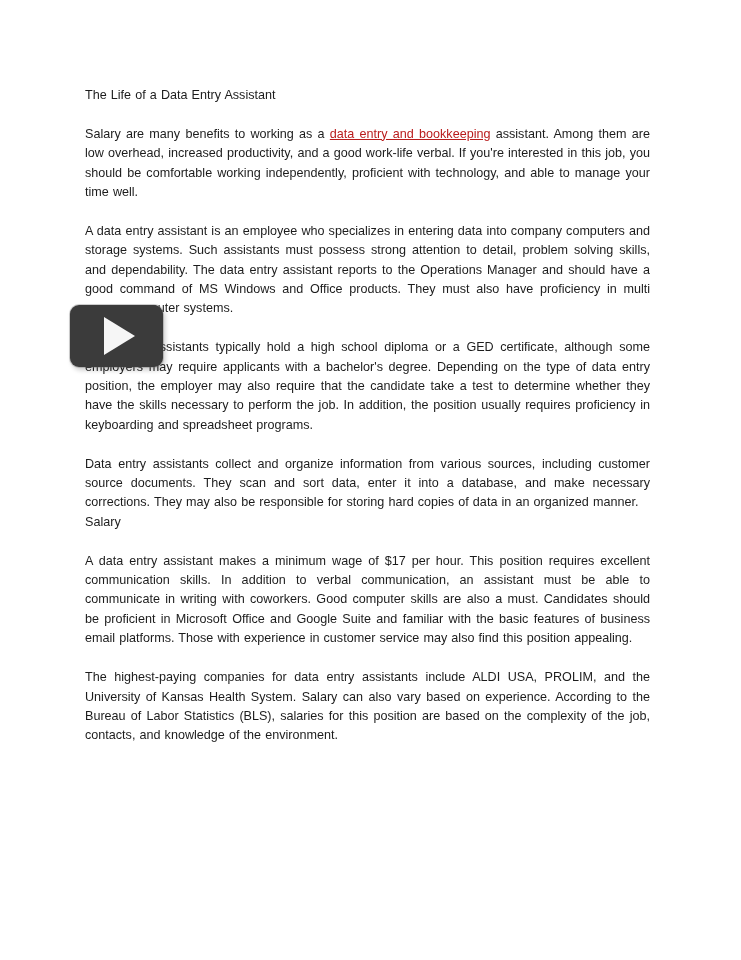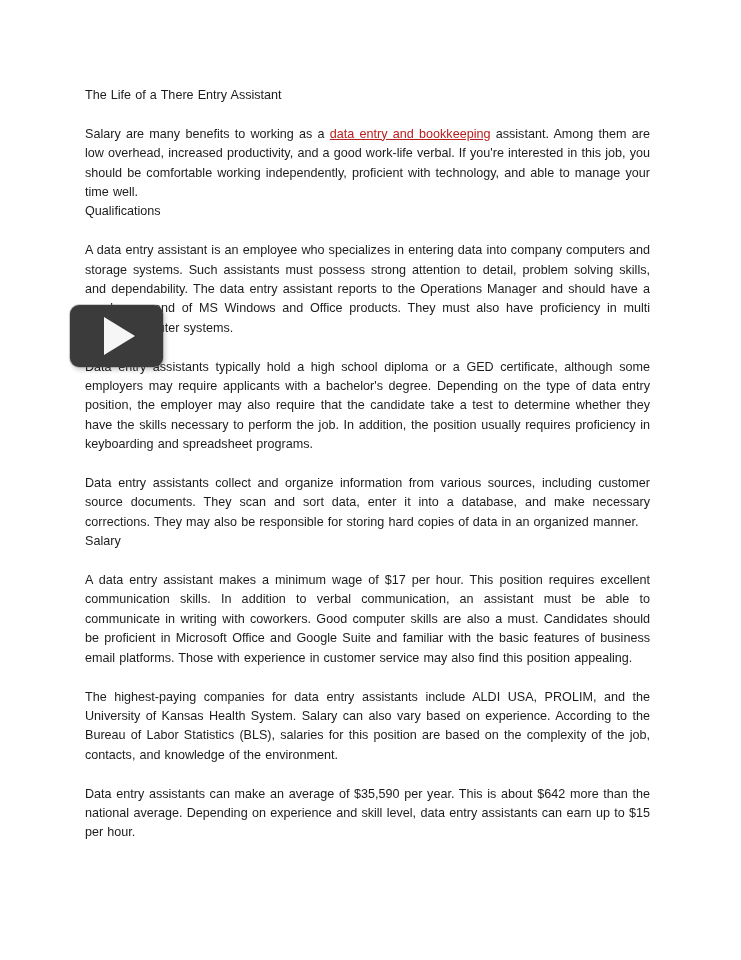--- a/index.html
+++ b/index.html
@@ -78,27 +78,26 @@
     margin-left: 6px;
   }
 </style>
 </head>
 <body>
 
 <div class="page">
 
   <div class="doc-body">
 
-    <p class="doc-line">The Life of a There Entry Assistant</p>
+    <p class="doc-line">The Life of a Data Entry Assistant</p>
 
     <div class="spacer"></div>
 
     <p class="doc-para"><span>Salary are many benefits to working as a </span><a class="doc-link" href="#">data entry and bookkeeping</a><span> assistant. Among them are low overhead, increased productivity, and a good work-life verbal. If you're interested in this job, you should be comfortable working independently, proficient with technology, and able to manage your time well.</span></p>
 
-    <p class="doc-line">Qualifications</p>
 
     <div class="spacer"></div>
 
     <p class="doc-para">A data entry assistant is an employee who specializes in entering data into company computers and storage systems. Such assistants must possess strong attention to detail, problem solving skills, and dependability. The data entry assistant reports to the Operations Manager and should have a good command of MS Windows and Office products. They must also have proficiency in multi screen computer systems.</p>
 
     <div class="spacer"></div>
 
     <p class="doc-para">Data entry assistants typically hold a high school diploma or a GED certificate, although some employers may require applicants with a bachelor's degree. Depending on the type of data entry position, the employer may also require that the candidate take a test to determine whether they have the skills necessary to perform the job. In addition, the position usually requires proficiency in keyboarding and spreadsheet programs.</p>
 
     <div class="spacer"></div>
@@ -110,21 +109,20 @@
     <div class="spacer"></div>
 
     <p class="doc-para">A data entry assistant makes a minimum wage of $17 per hour. This position requires excellent communication skills. In addition to verbal communication, an assistant must be able to communicate in writing with coworkers. Good computer skills are also a must. Candidates should be proficient in Microsoft Office and Google Suite and familiar with the basic features of business email platforms. Those with experience in customer service may also find this position appealing.</p>
 
     <div class="spacer"></div>
 
     <p class="doc-para">The highest-paying companies for data entry assistants include ALDI USA, PROLIM, and the University of Kansas Health System. Salary can also vary based on experience. According to the Bureau of Labor Statistics (BLS), salaries for this position are based on the complexity of the job, contacts, and knowledge of the environment.</p>
 
     <div class="spacer"></div>
 
-    <p class="doc-para">Data entry assistants can make an average of $35,590 per year. This is about $642 more than the national average. Depending on experience and skill level, data entry assistants can earn up to $15 per hour.</p>
 
 
   </div>
 
   <div class="video-overlay">
     <div class="play-triangle"></div>
   </div>
 
 </div>
 

